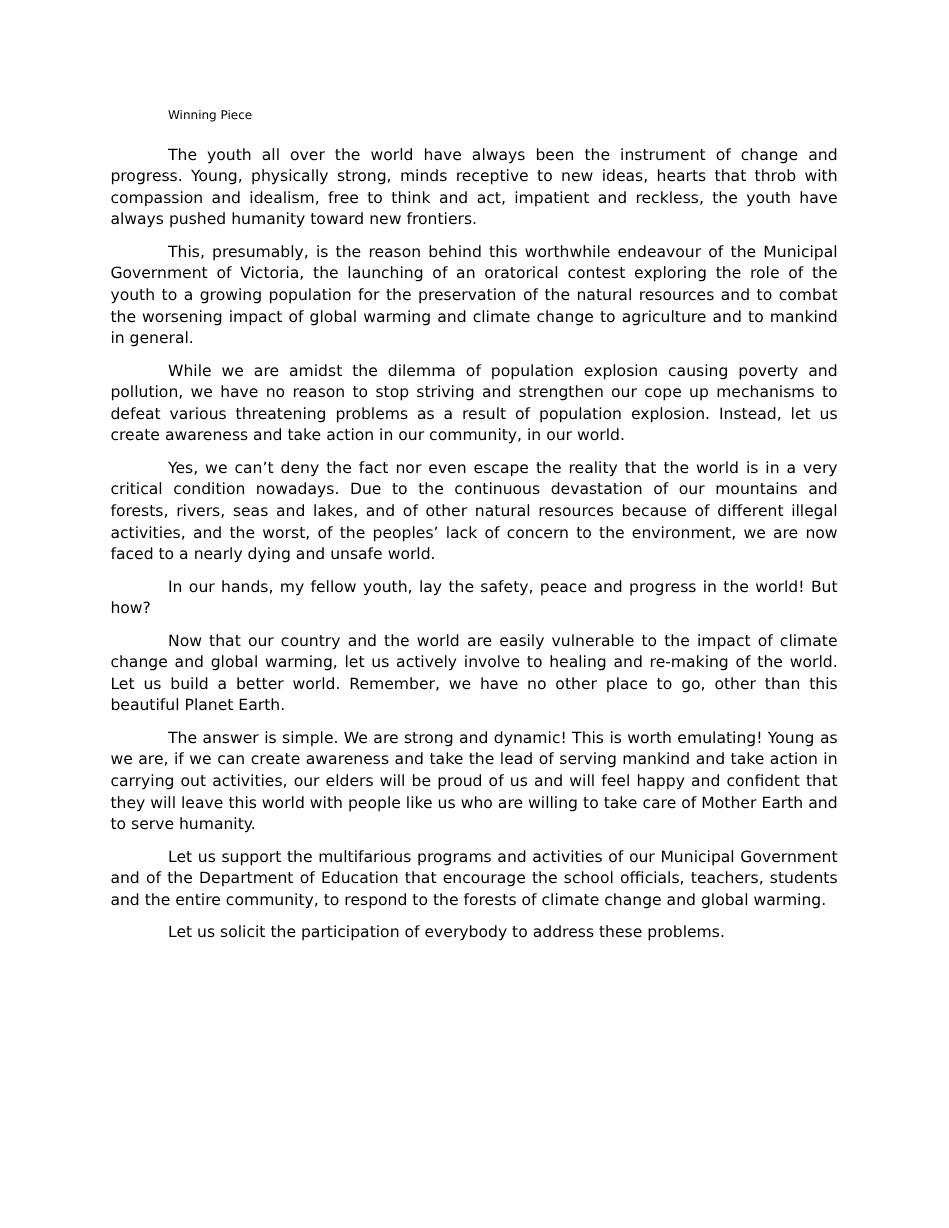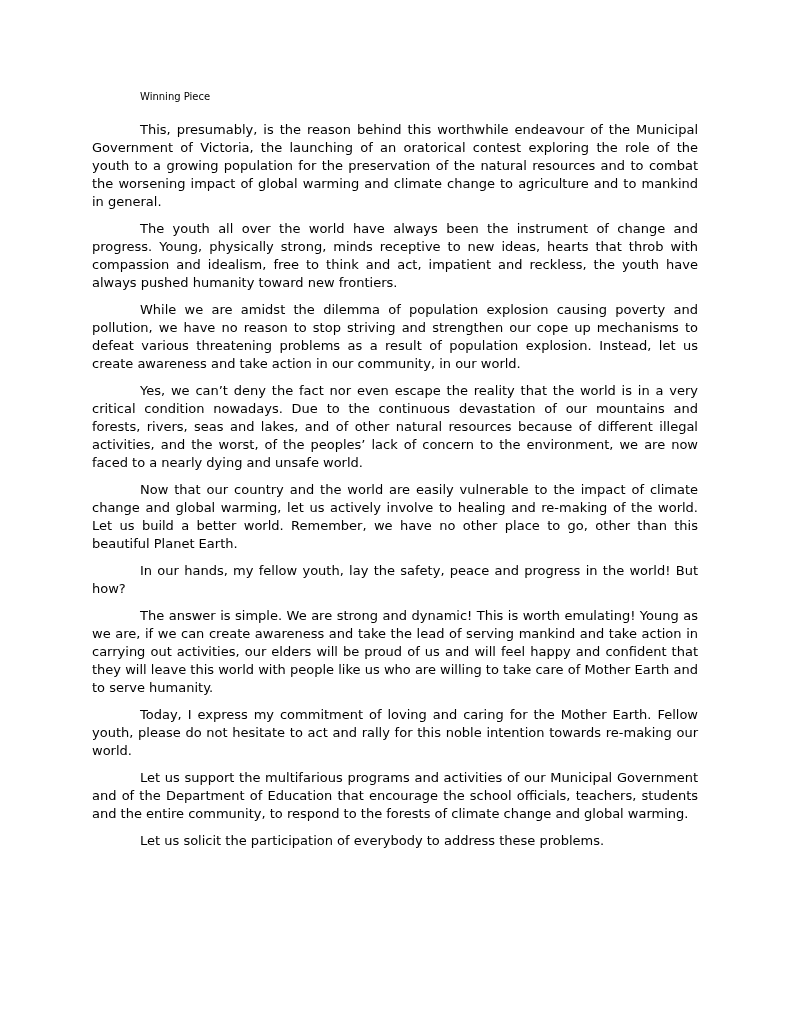--- a/index.html
+++ b/index.html
@@ -36,34 +36,33 @@
     text-indent: 48px;
   }
 </style>
 </head>
 <body>
 
 <div class="page">
   <div class="doc-title">Winning Piece</div>
   <div class="doc-body">
 
+      <p class="doc-paragraph">The youth all over the world have always been the instrument of change and progress.  Young, physically strong, minds receptive to new ideas, hearts that throb with compassion and idealism, free to think and act, impatient and reckless, the youth have always pushed humanity toward new frontiers.</p>
+
       <p class="doc-paragraph">This, presumably, is the reason behind this worthwhile endeavour of the Municipal Government of Victoria, the launching of an oratorical contest exploring the role of the youth to a growing population for the preservation of the natural resources and to combat the worsening impact of global warming and climate change to agriculture and to mankind in general.</p>
-
-      <p class="doc-paragraph">The youth all over the world have always been the instrument of change and progress.  Young, physically strong, minds receptive to new ideas, hearts that throb with compassion and idealism, free to think and act, impatient and reckless, the youth have always pushed humanity toward new frontiers.</p>
 
       <p class="doc-paragraph">While we are amidst the dilemma of population explosion causing poverty and pollution, we have no reason to stop striving and strengthen our cope up mechanisms to defeat various threatening problems as a result of population explosion.  Instead, let us create awareness and take action in our community, in our world.</p>
 
       <p class="doc-paragraph">Yes, we can’t deny the fact nor even escape the reality that the world is in a very critical condition nowadays.  Due to the continuous devastation of our mountains and forests, rivers, seas and lakes, and of other natural resources because of different illegal activities, and the worst, of the peoples’ lack of   concern to the environment, we are now faced to a nearly dying and unsafe world.</p>
 
+      <p class="doc-paragraph">In our hands, my fellow youth, lay the safety, peace and progress in the world! But how?</p>
+
       <p class="doc-paragraph">Now that our country and the world are easily vulnerable to the impact of climate change and global warming, let us actively involve to healing and re-making of the world.  Let us build a better world.  Remember, we have no other place to go, other than this beautiful Planet Earth.</p>
-
-      <p class="doc-paragraph">In our hands, my fellow youth, lay the safety, peace and progress in the world! But how?</p>
 
       <p class="doc-paragraph">The answer is simple.  We are strong and dynamic!  This is worth emulating! Young as we are, if we can create awareness and take the lead of serving mankind and take action in carrying out activities, our elders will be proud of us and will feel happy and confident that they will leave this world with people like us who are willing to take care of Mother Earth and to serve humanity.</p>
 
-      <p class="doc-paragraph">Today, I express my commitment of loving and caring for the Mother Earth. Fellow youth, please do not hesitate to act and rally for this noble intention towards re-making our world.</p>
 
       <p class="doc-paragraph">Let us support the multifarious programs and activities of our Municipal Government and of the Department of Education that encourage the school officials, teachers, students and the entire community, to respond to the forests of climate change and global warming.</p>
 
       <p class="doc-paragraph">Let us solicit the participation of everybody to address these problems.</p>
 
     </div>
 </div>
 
 </body></html>

